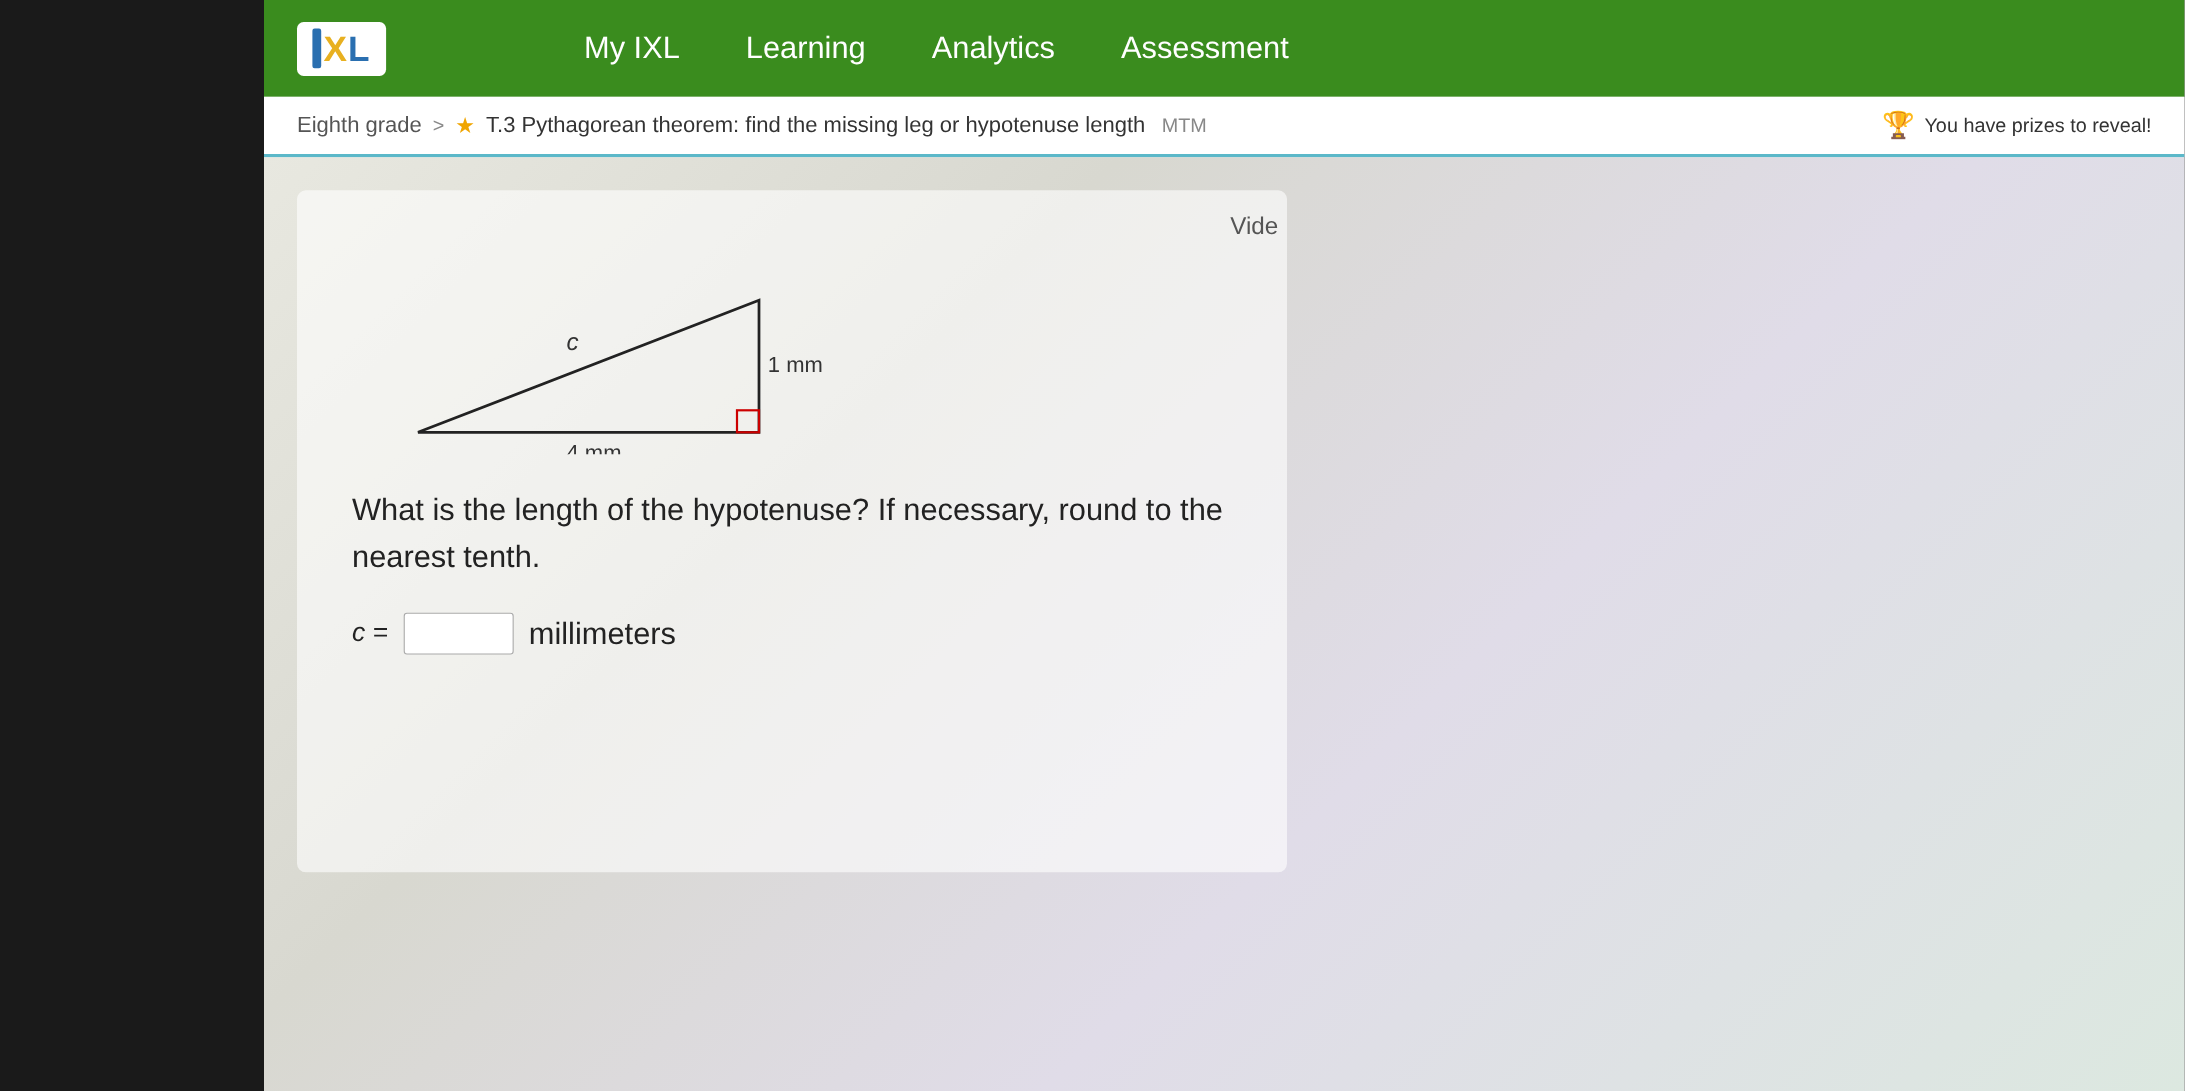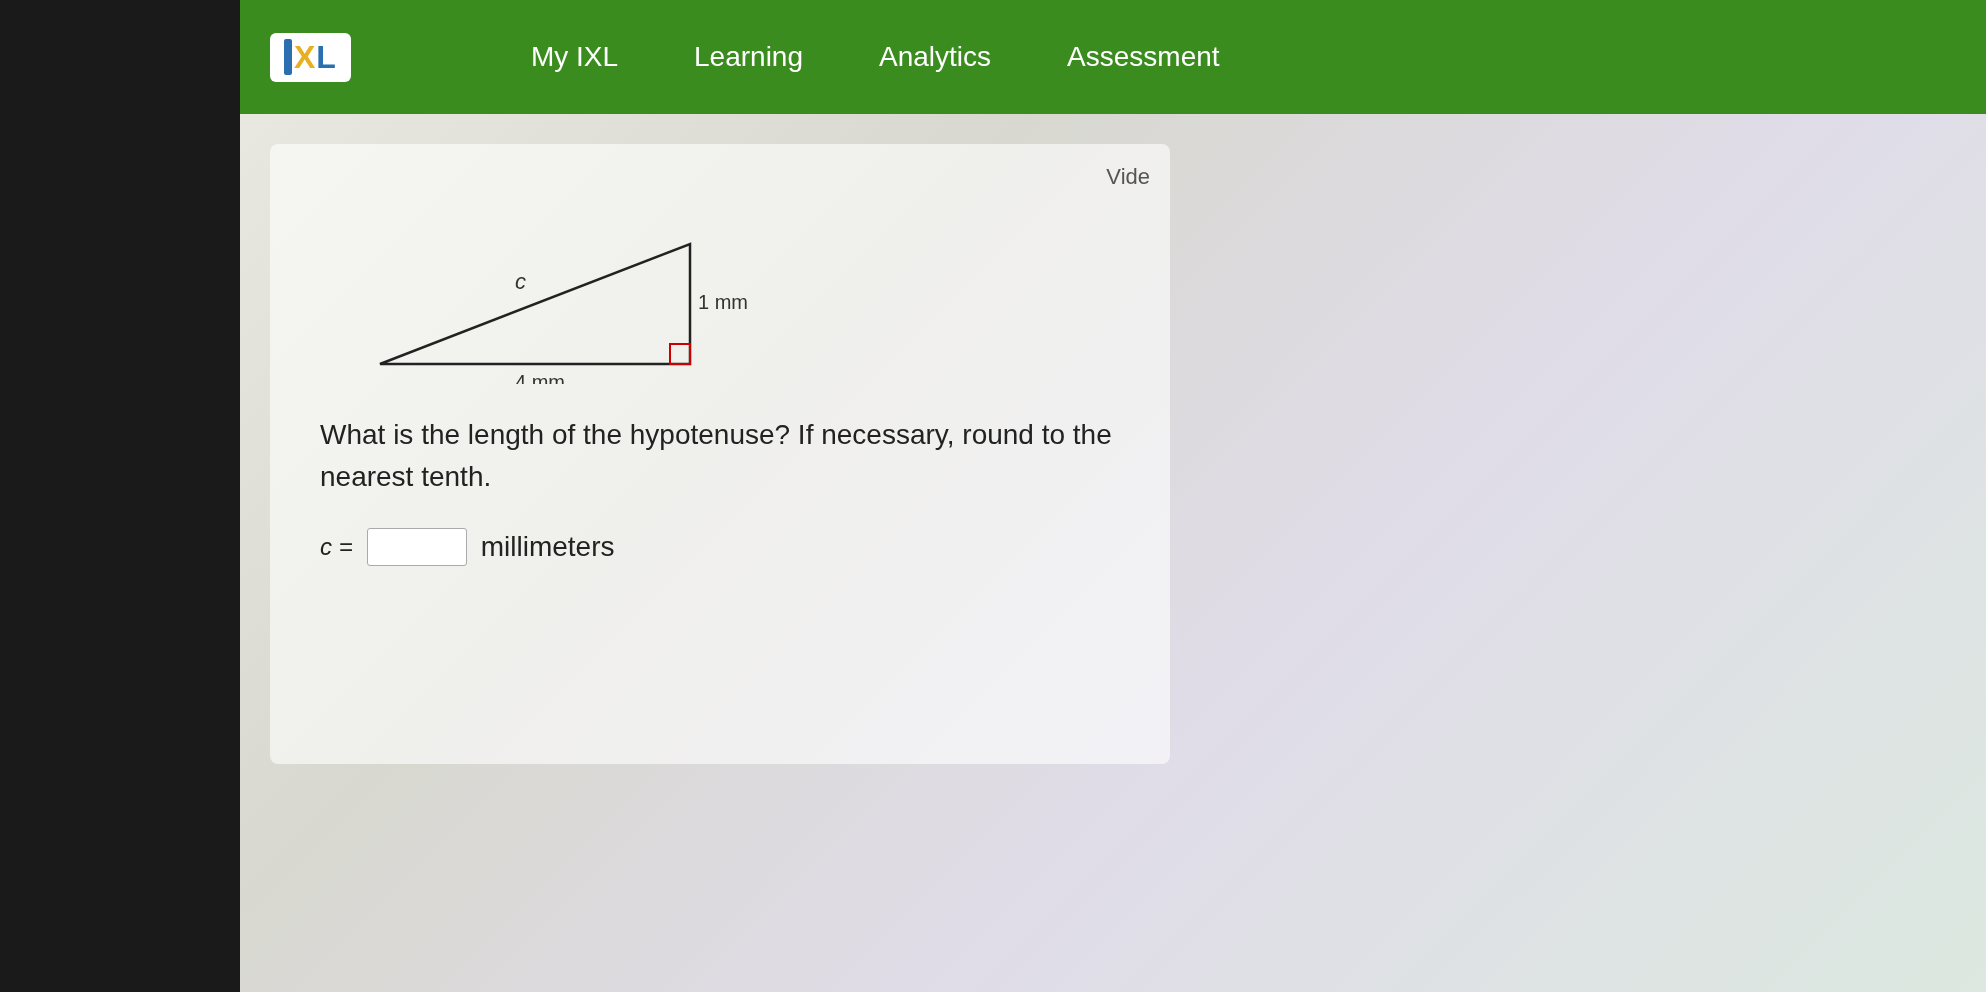--- a/index.html
+++ b/index.html
@@ -16,21 +16,21 @@
       width: 1746px;
       min-height: 992px;
       background: #f0f0f0;
       display: flex;
       flex-direction: column;
     }
 
     
     .top-nav {
       background: #3a8c1e;
-      height: 114px;
+      height: 88px;
       display: flex;
       align-items: center;
       padding: 0 30px;
       gap: 60px;
     }
 
     .logo-box {
       background: white;
       border-radius: 6px;
       padding: 6px 14px;
@@ -48,21 +48,21 @@
 
     .logo-text {
       font-size: 32px;
       font-weight: 900;
       color: #2a6fb0;
       letter-spacing: 1px;
     }
 
     .nav-links {
       display: flex;
-      gap: 76px;
+      gap: 60px;
       margin-left: 120px;
     }
 
     .nav-link {
       color: white;
       font-size: 28px;
       font-weight: 500;
       cursor: pointer;
       text-decoration: none;
     }
@@ -133,21 +133,21 @@
       border-radius: 8px;
       padding: 40px 50px;
       max-width: 900px;
       min-height: 620px;
       position: relative;
     }
 
     .video-link {
       position: absolute;
       top: 20px;
-      right: 20px;
+      right: 8px;
       font-size: 22px;
       color: #555;
     }
 
     
     .diagram-area {
       margin: 20px 0 30px 40px;
       position: relative;
       width: 420px;
       height: 180px;
@@ -221,20 +221,31 @@
       </span>
     </div>
     <div class="nav-links">
       <a class="nav-link">My IXL</a>
       <a class="nav-link">Learning</a>
       <a class="nav-link">Analytics</a>
       <a class="nav-link">Assessment</a>
     </div>
   </nav>
 
+  <div class="breadcrumb-bar">
+    <span class="breadcrumb-grade">Eighth grade</span>
+    <span class="breadcrumb-arrow">&gt;</span>
+    <span class="breadcrumb-star">★</span>
+    <span class="breadcrumb-title">T.3 Pythagorean theorem: find the missing leg or hypotenuse length</span>
+    <span class="breadcrumb-mtm">MTM</span>
+    <div class="breadcrumb-prizes">
+      <span class="trophy-icon">🏆</span>
+      <span>You have prizes to reveal!</span>
+    </div>
+  </div>
 
   <div class="main-content">
     <div class="content-card">
 
       <span class="video-link">Vide</span>
 
       
       <div class="diagram-area">
         <svg class="triangle-svg" width="420" height="180" viewBox="0 0 420 180">
 

